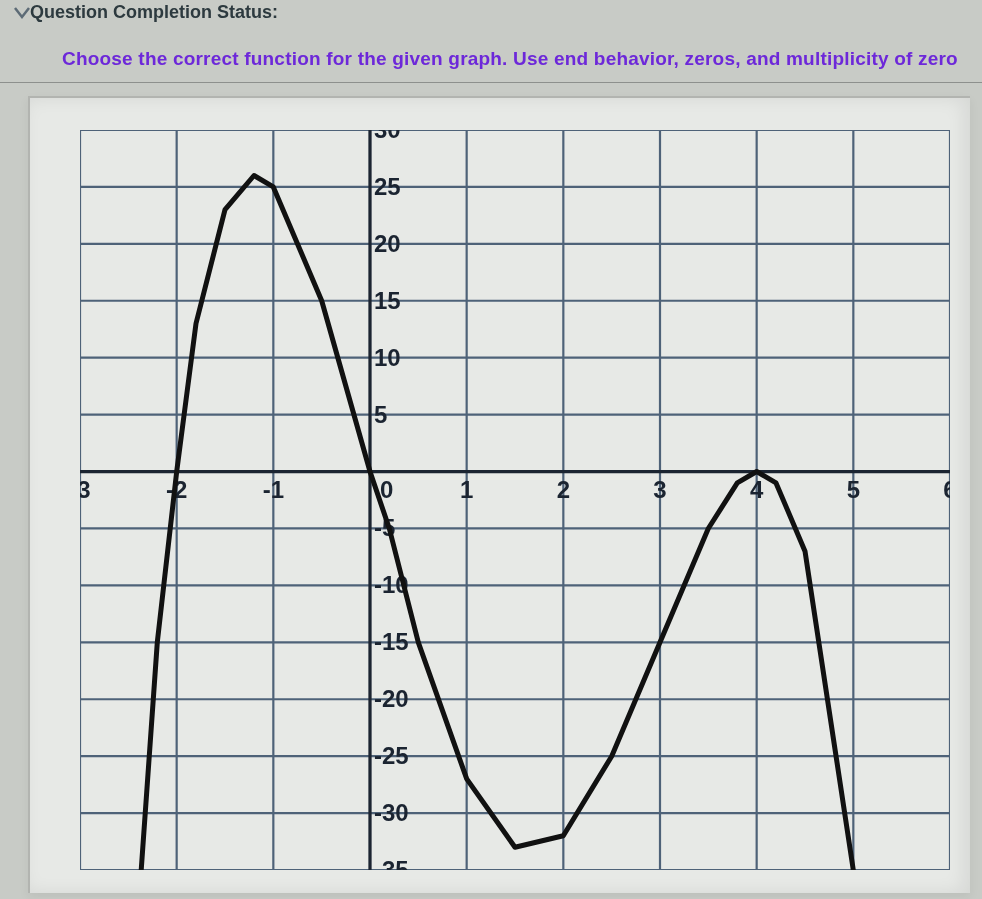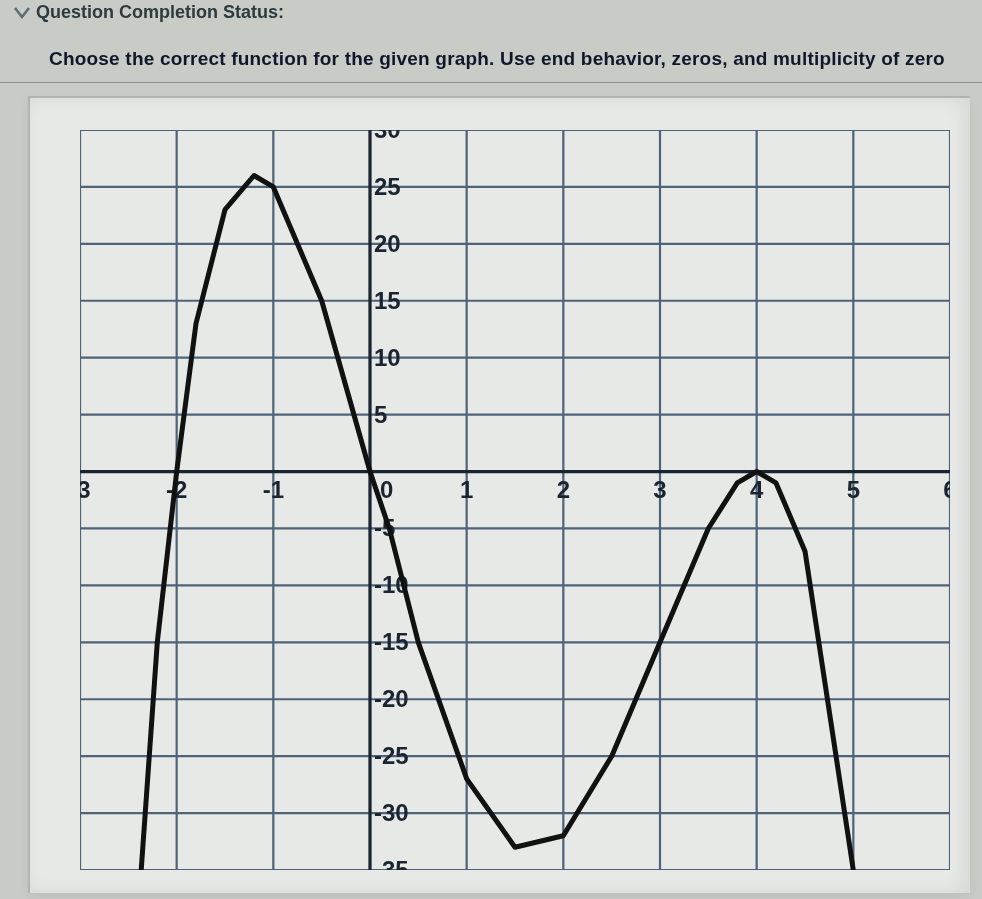--- a/index.html
+++ b/index.html
@@ -10,42 +10,41 @@
       height: 899px;
       overflow: hidden;
       position: relative;
     }
     .status-bar {
       position: absolute;
       top: 2px;
       left: 14px;
       display: flex;
       align-items: center;
-      gap: 6px;
       color: #2d3a3f;
       font-weight: 700;
       font-size: 18px;
     }
     .status-bar .chev {
       color: #5d6b76;
     }
     .divider {
       position: absolute;
       top: 82px;
       left: 0;
       right: 0;
       height: 1px;
       background: #8d908d;
     }
     .instruction {
       position: absolute;
       top: 48px;
-      left: 49px;
+      left: 62px;
       right: 10px;
-      color: #0f172a;
+      color: #6d28d9;
       font-weight: 700;
       font-size: 19px;
       letter-spacing: 0.2px;
     }
     .sheet {
       position: absolute;
       top: 96px;
       left: 28px;
       right: 12px;
       bottom: 6px;

